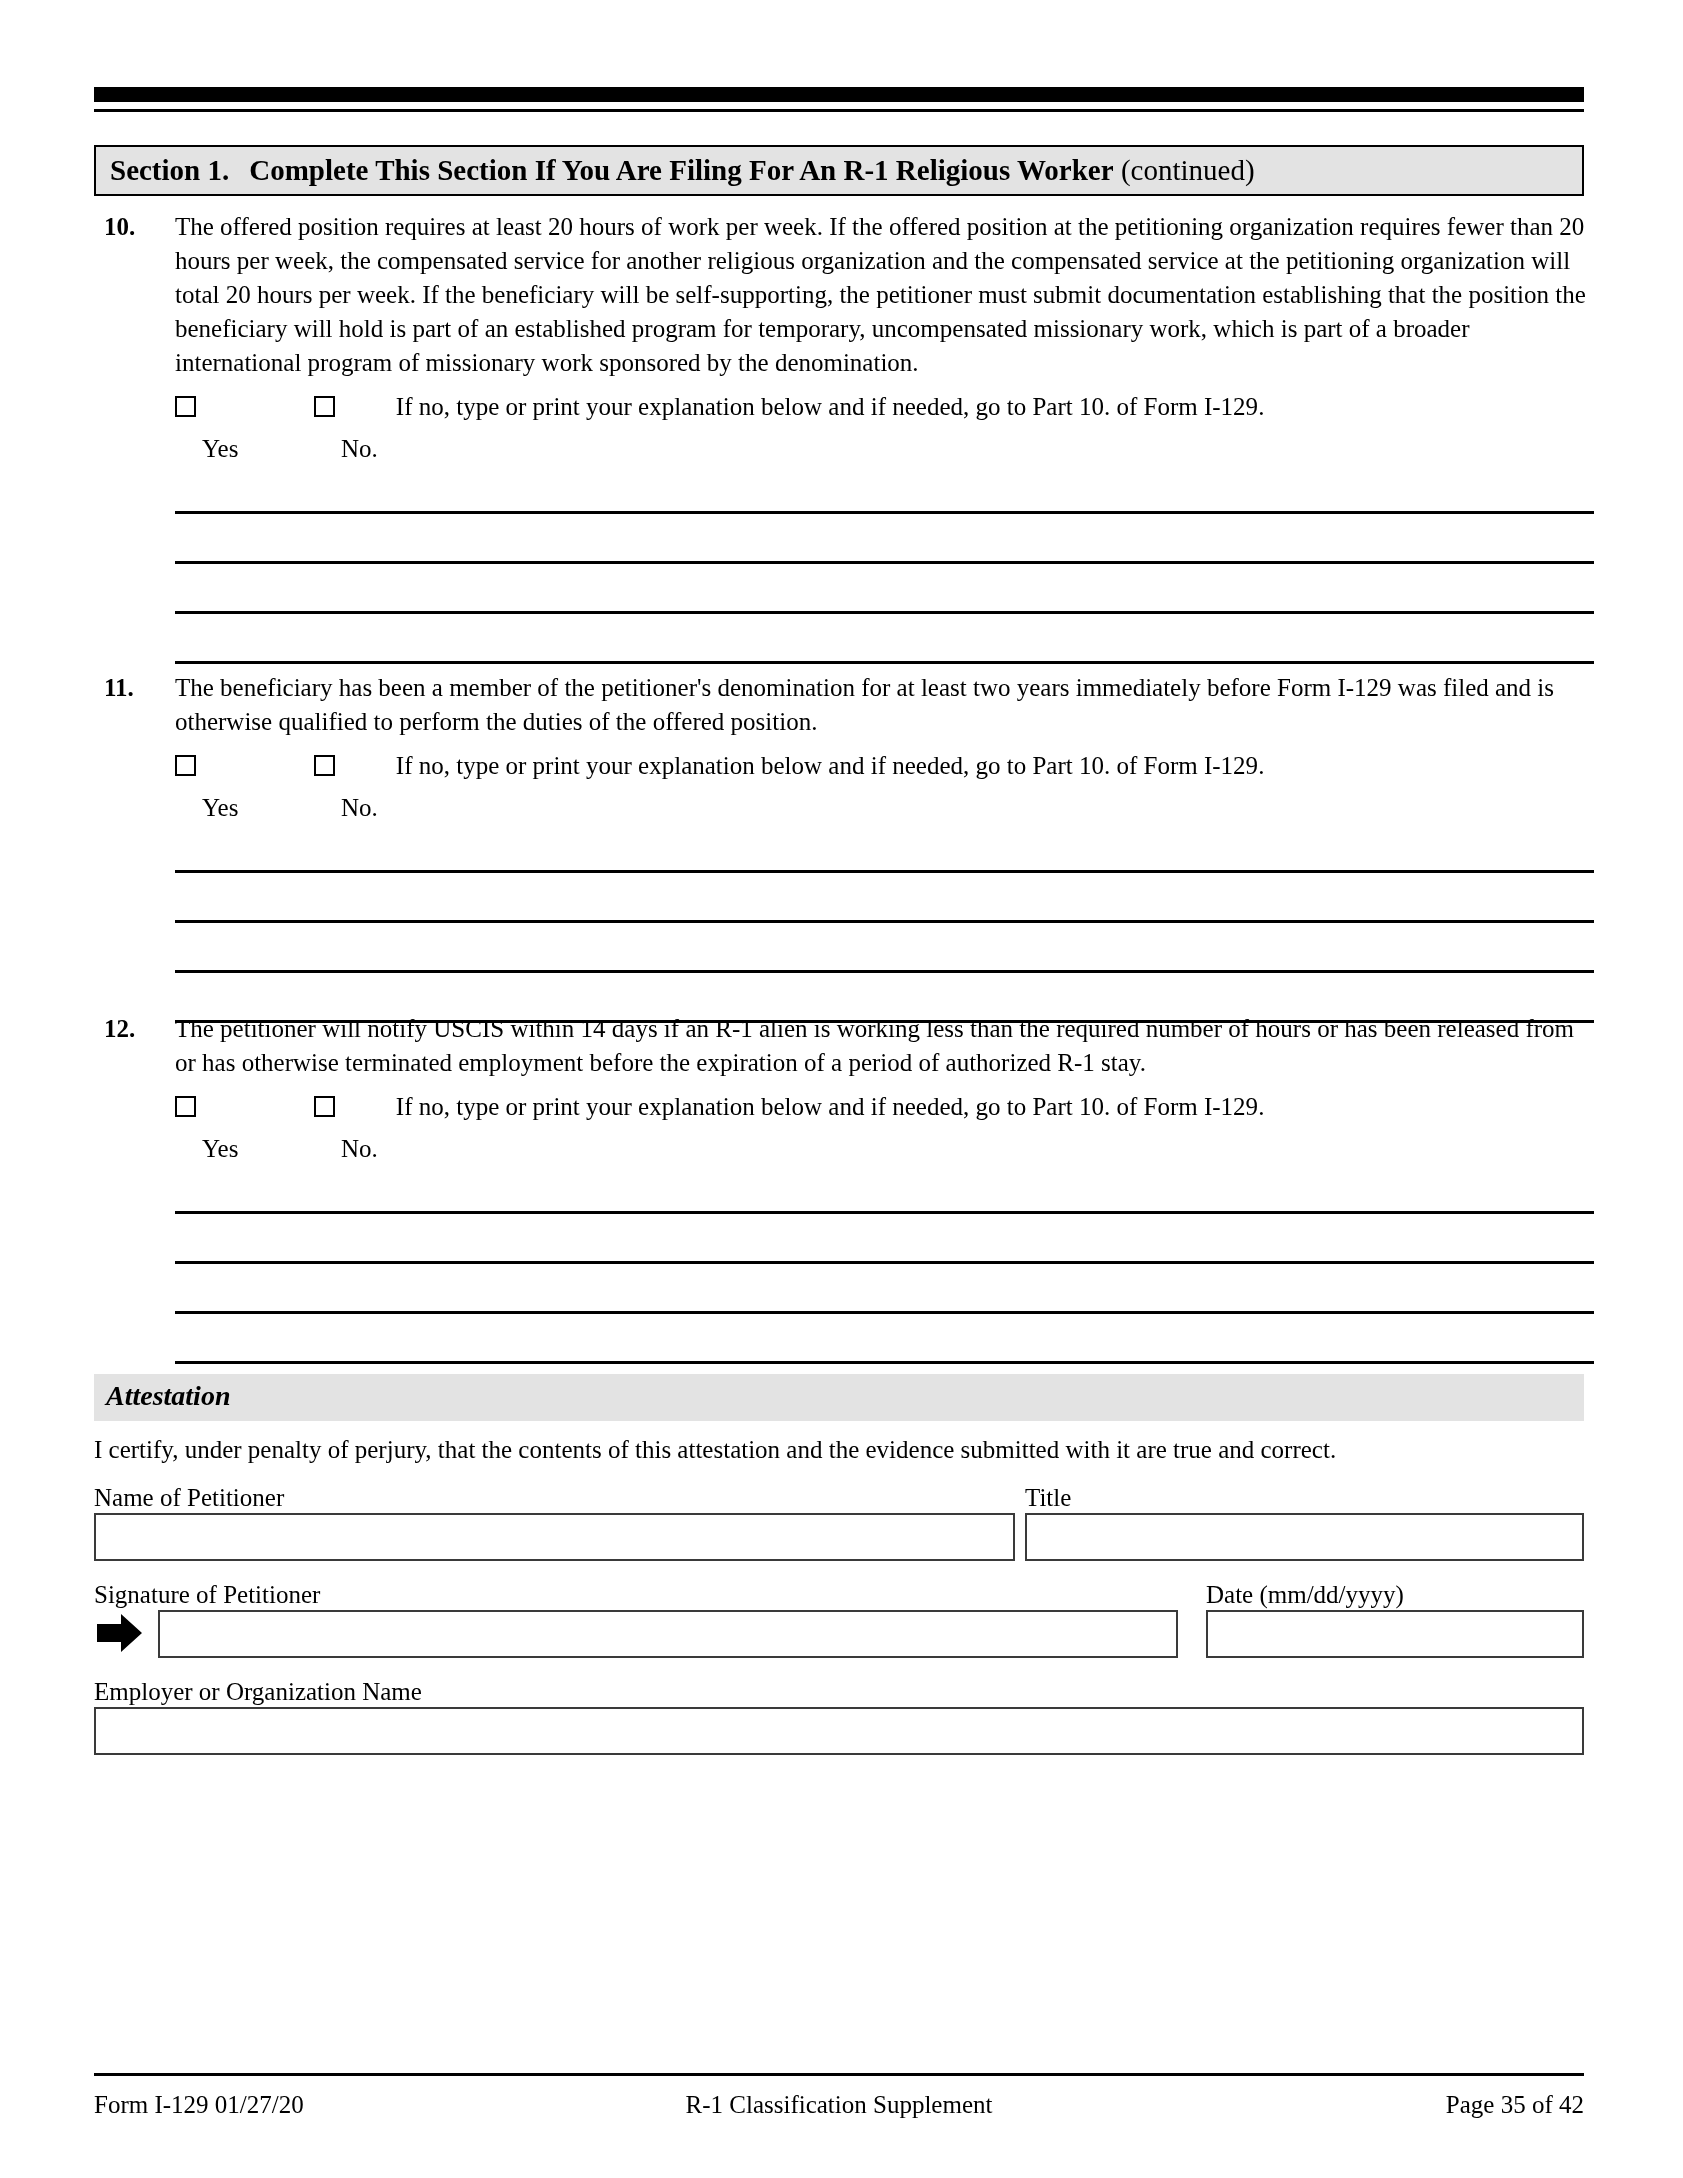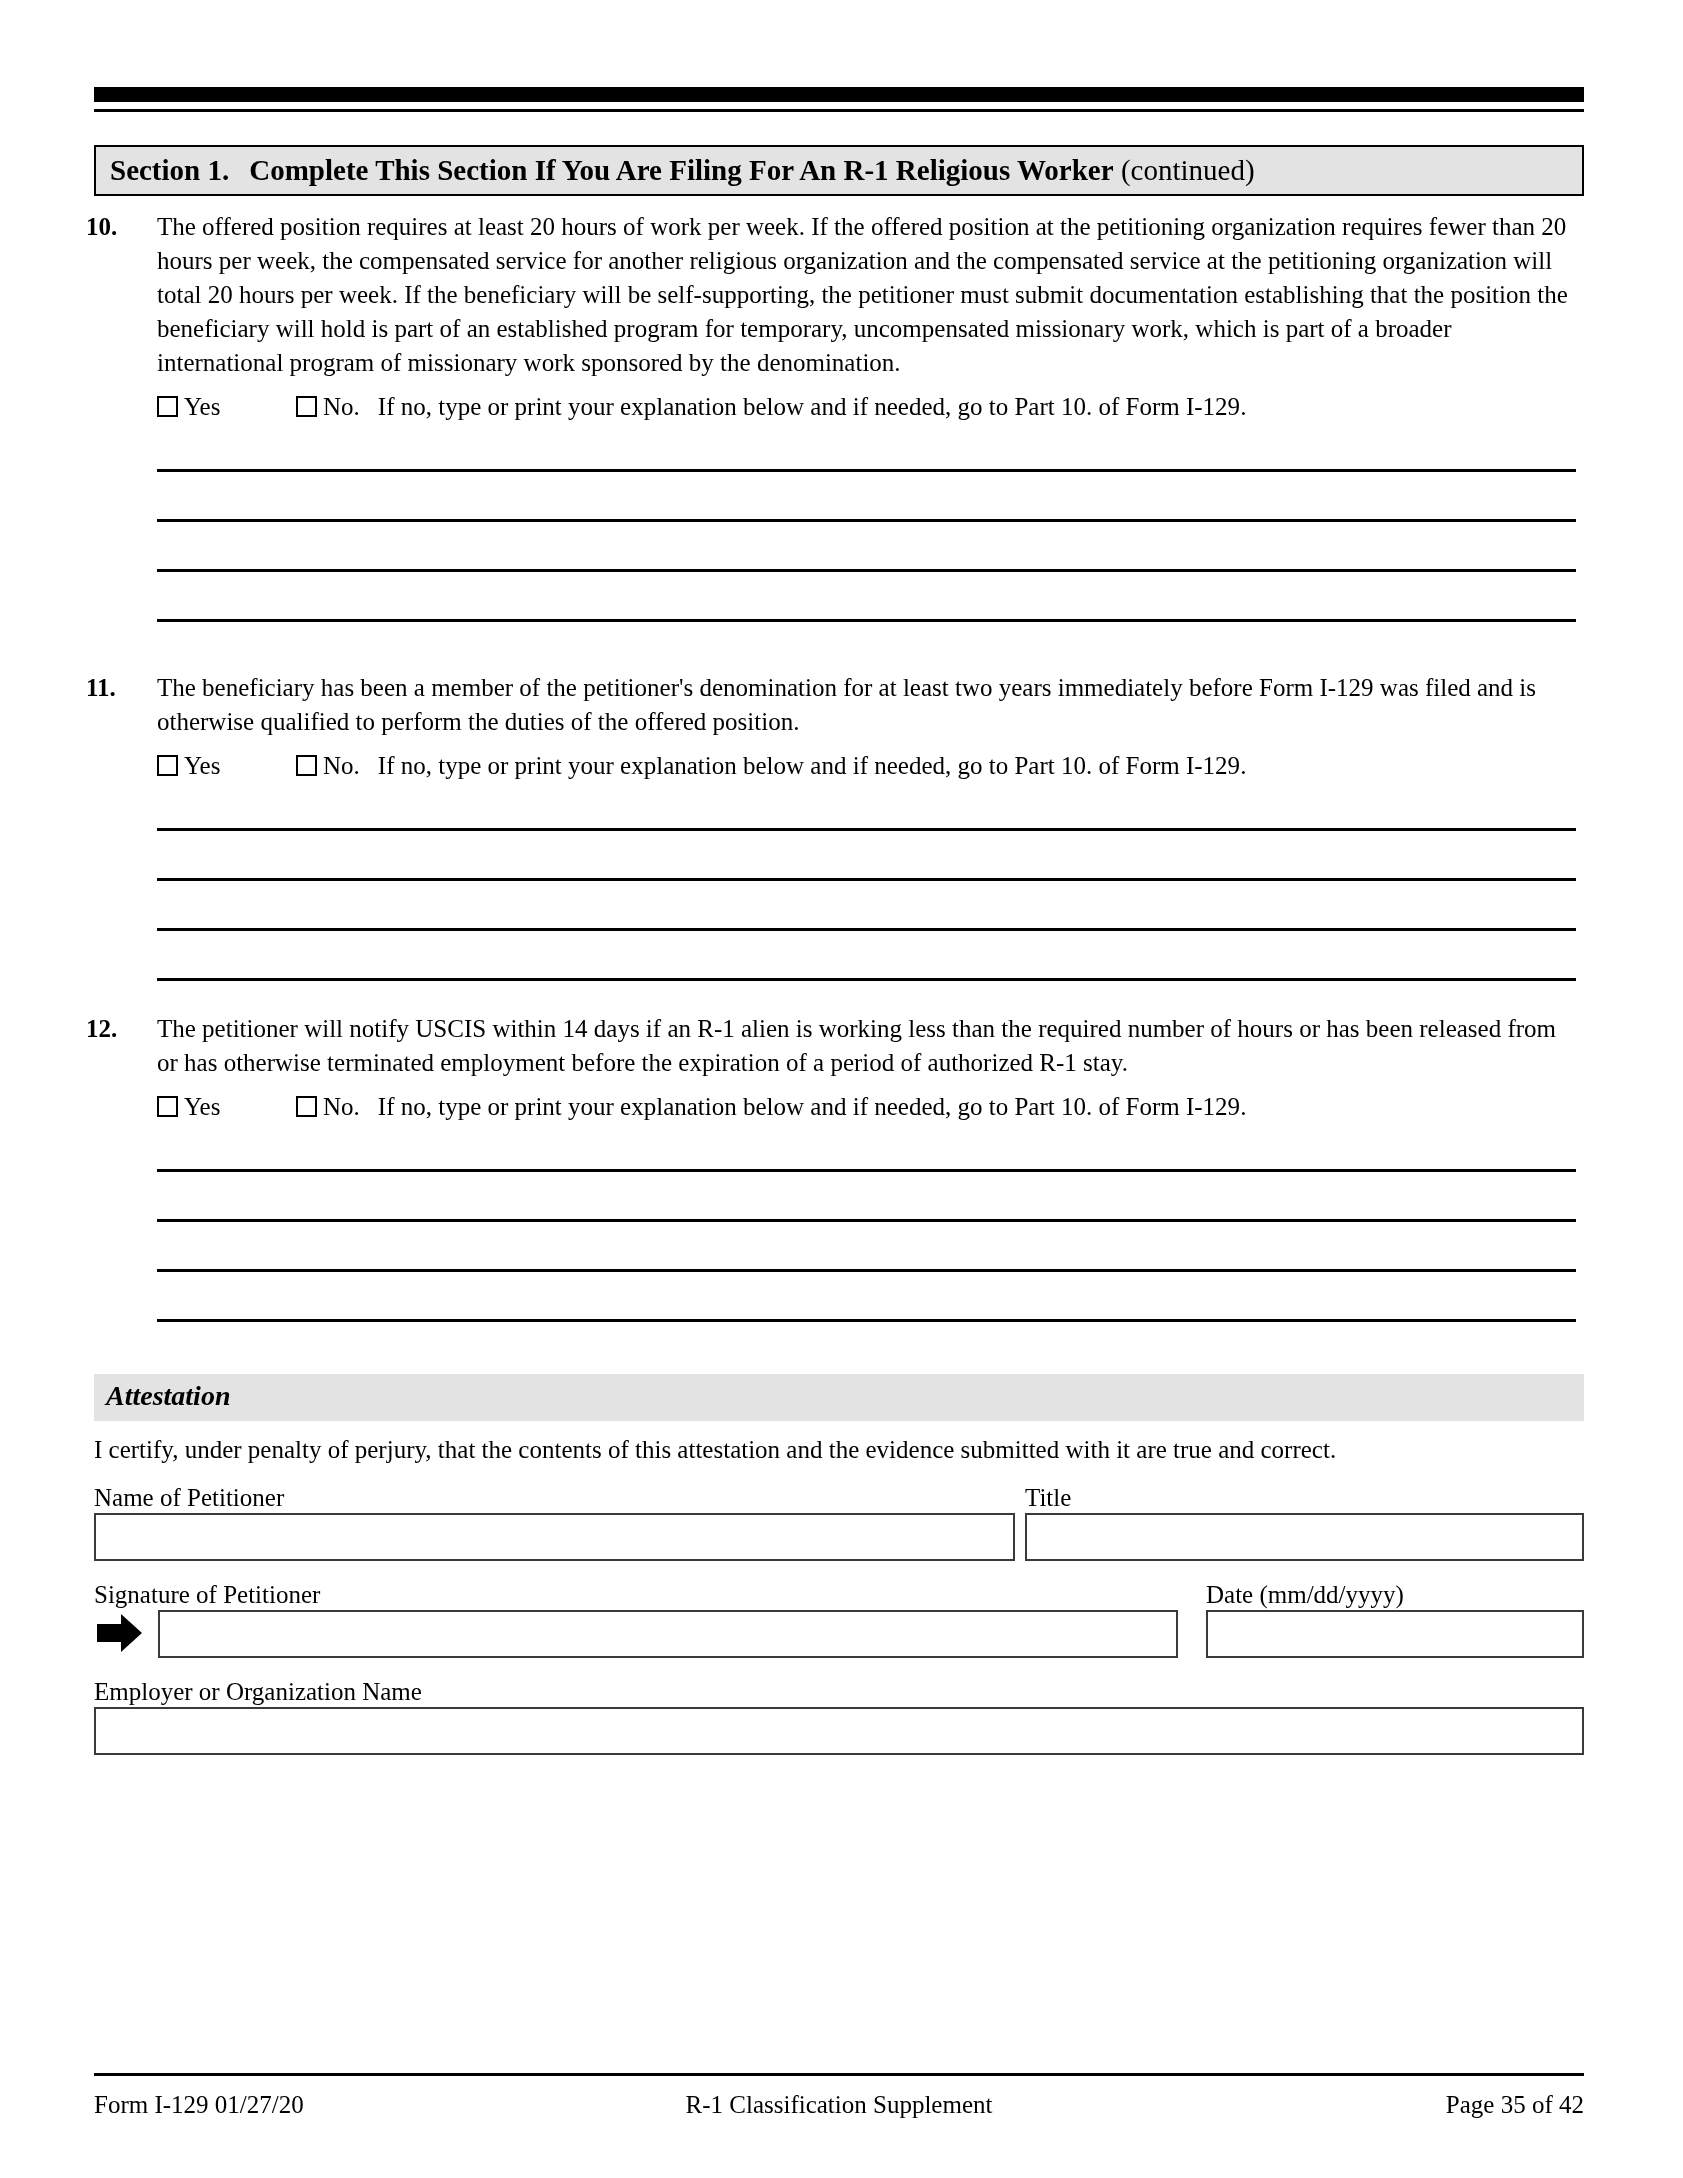--- a/index.html
+++ b/index.html
@@ -57,21 +57,21 @@
     line-height: 1.05;
     white-space: nowrap;
   }
   .section-bar .sb-strong { font-weight: bold; }
   .section-bar .sb-num { font-weight: bold; margin-right: 20px; }
   .section-bar .sb-cont { font-weight: normal; }
 
   
   .question {
     position: absolute;
-    left: 86px;
+    left: 104px;
     width: 1490px;
   }
   .q-row {
     position: relative;
     min-height: 1px;
   }
   .q-num {
     position: absolute;
     left: 0;
     top: 0;
@@ -111,21 +111,21 @@
     display: flex;
     align-items: flex-start;
     width: 139px;
     flex: 0 0 auto;
   }
   .choice-no {
     display: flex;
     align-items: flex-start;
     flex: 0 0 auto;
   }
-  .choice-label { margin-left: 6px; }
+  .choice-label { margin-left: 6px; margin-top: 42px; }
   .choice-note { margin-left: 18px; }
 
   
   .answer-lines {
     margin-left: 71px;
     margin-top: 10px;
   }
   .aline {
     height: 3px;
     background: #000000;

